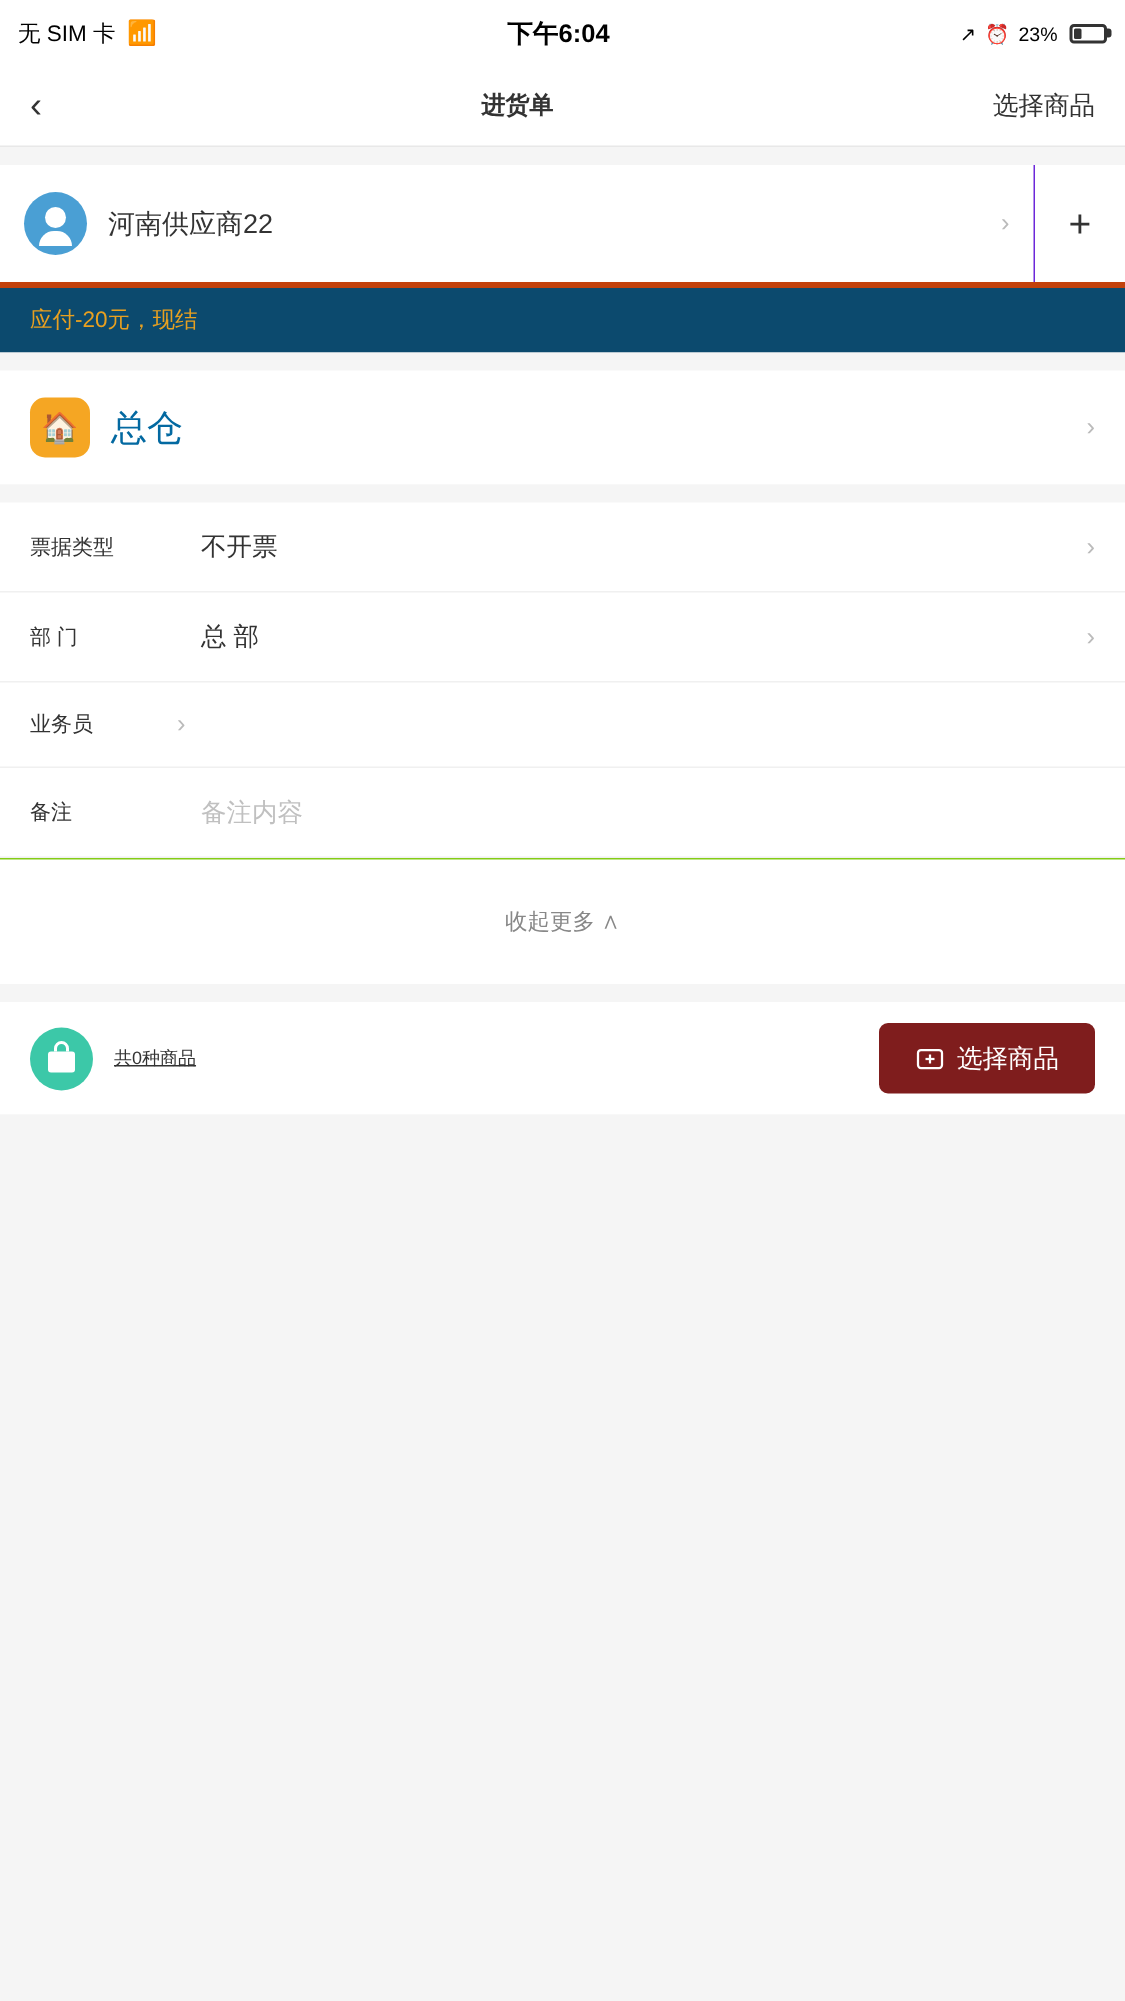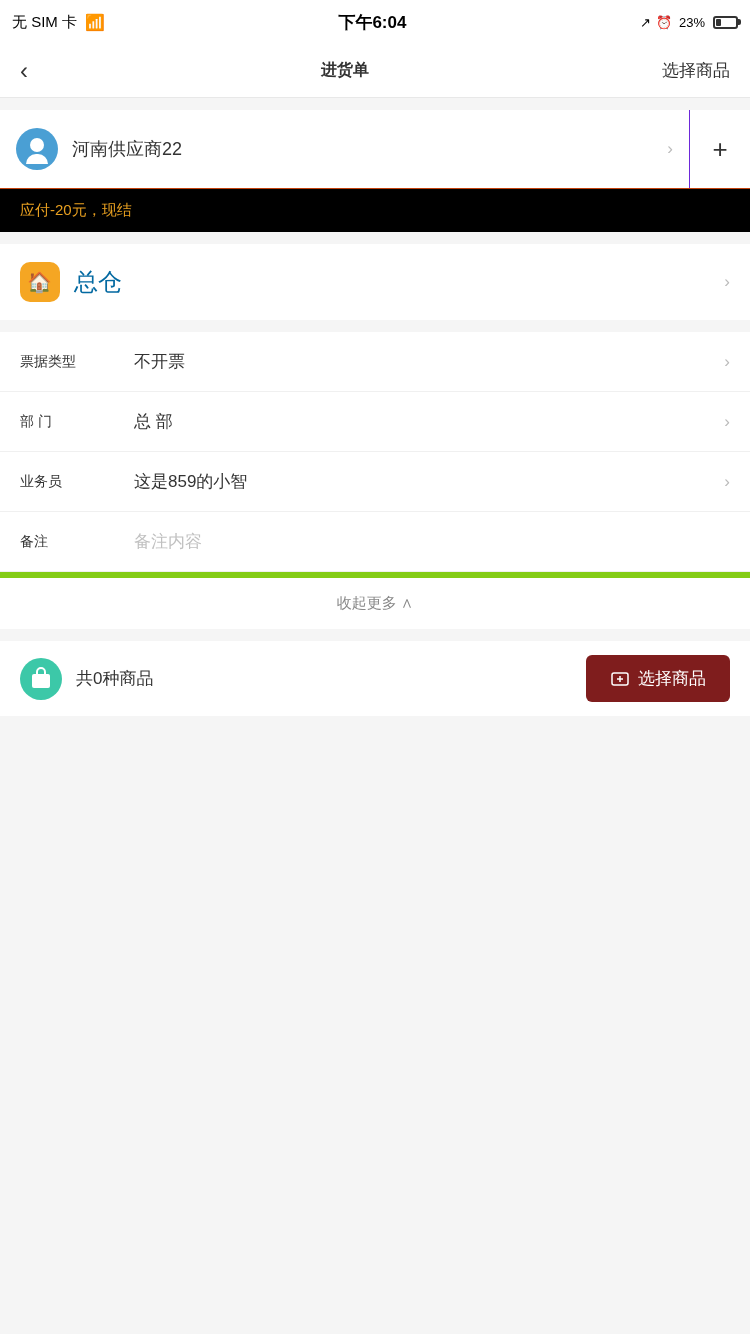--- a/index.html
+++ b/index.html
@@ -162,25 +162,25 @@
       cursor: pointer;
     }
     .add-icon {
       font-size: 26px;
       color: #333;
       font-weight: 300;
     }
 
     
     .notice-banner {
-      background: #000000;
+      background: #0c4a6e;
       padding: 12px 20px;
       font-size: 15px;
       color: #e8a020;
-      border-top: 1px solid #c2410c;
+      border-top: 4px solid #c2410c;
     }
 
     .section-gap-small {
       height: 12px;
       background: #f5f5f5;
     }
 
     
     .form-section {
       background: #fff;
@@ -243,25 +243,25 @@
     .warehouse-name {
       flex: 1;
       font-size: 24px;
       color: #0369a1;
     }
 
     
     .collapse-row {
       background: #fff;
       text-align: center;
-      padding: 16px;
+      padding: 32px;
       font-size: 15px;
       color: #888;
       cursor: pointer;
-      border-top: 6px solid #84cc16;
+      border-top: 1px solid #84cc16;
     }
 
     
     .bottom-bar {
       background: #fff;
       display: flex;
       align-items: center;
       padding: 14px 20px;
       margin-top: 12px;
     }
@@ -270,22 +270,23 @@
       height: 42px;
       border-radius: 50%;
       background: #3cc8a8;
       display: flex;
       align-items: center;
       justify-content: center;
       margin-right: 14px;
     }
     .product-count {
       flex: 1;
-      font-size: 17px;
-      color: #333;
+      font-size: 12px;
+      color: #333;
+      text-decoration: underline;
     }
     .select-product-btn {
       background: #7f1d1d;
       color: #fff;
       border: none;
       border-radius: 6px;
       padding: 12px 24px;
       font-size: 17px;
       display: flex;
       align-items: center;
@@ -372,21 +373,20 @@
   </div>
 
   <div class="form-row">
     <span class="form-label">部 门</span>
     <span class="form-value">总 部</span>
     <span class="form-chevron">›</span>
   </div>
 
   <div class="form-row">
     <span class="form-label">业务员</span>
-    <span class="form-value">这是859的小智</span>
     <span class="form-chevron">›</span>
   </div>
 
   <div class="form-row">
     <span class="form-label">备注</span>
     <span class="form-value placeholder">备注内容</span>
   </div>
 
   <div class="collapse-row">
     <span>收起更多 ∧</span>

